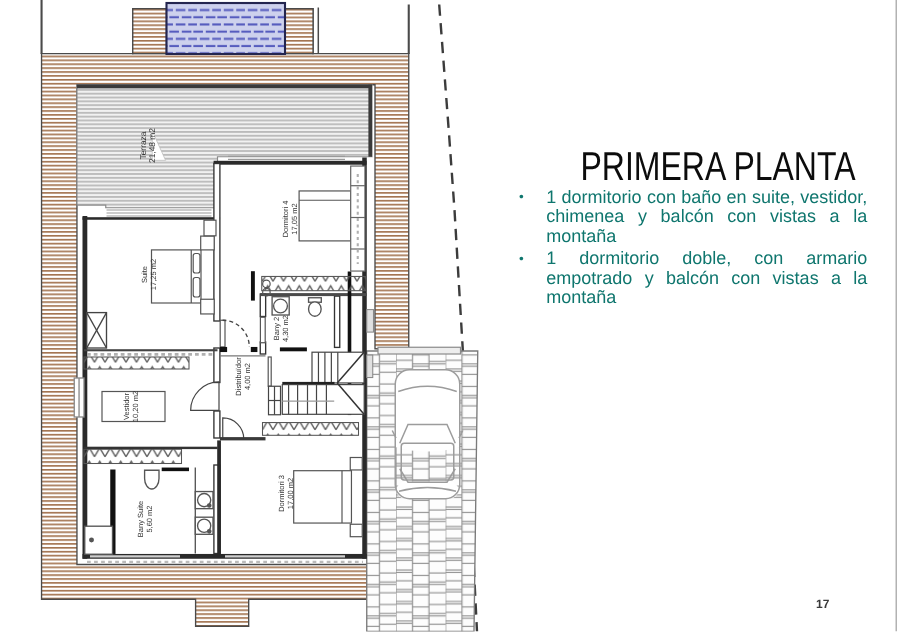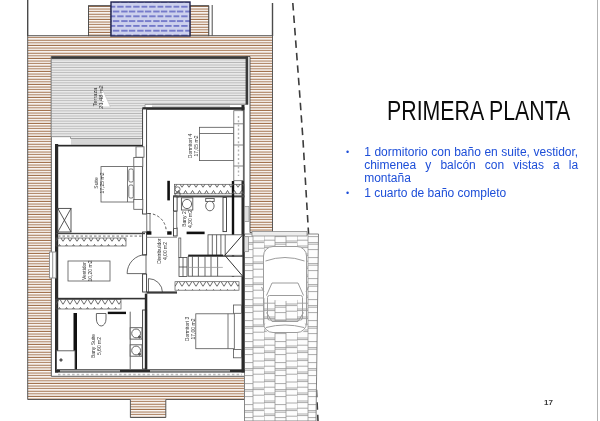--- a/index.html
+++ b/index.html
@@ -1,21 +1,21 @@
 <!DOCTYPE html>
 <html><head>
 <meta charset="utf-8">
 <style>
   html,body{margin:0;padding:0;}
   body{width:600px;height:421px;background:#fff;overflow:hidden;position:relative;
        font-family:"Liberation Sans",sans-serif;}
   #plan{position:absolute;left:0;top:0;}
   #title{position:absolute;left:387px;top:96px;font-size:27px;color:#0c0c0c;white-space:nowrap;
          transform:scaleX(0.79);transform-origin:left top;}
-  #bullets{position:absolute;left:345px;top:146px;width:233.2px;font-size:12px;line-height:12.95px;color:#1d4ed8;}
+  #bullets{position:absolute;left:345px;top:125px;width:233.2px;font-size:12px;line-height:12.95px;color:#0f766e;}
   .b{position:relative;padding-left:19.2px;text-align:justify;margin:0 0 2.6px 0;}
   .b:before{content:"\2022";position:absolute;left:1px;top:0;font-size:9px;}
   #pgnum{position:absolute;left:544px;top:398px;font-size:8px;font-weight:bold;color:#3a3a3a;}
   #pageedge{position:absolute;left:596.5px;top:0;width:1.2px;height:421px;background:#b2b2b2;}
 </style>
 </head>
 <body>
 <svg id="plan" width="600" height="421" viewBox="0 0 600 421">
 <defs>
   <pattern id="deck" width="4" height="2.6" patternUnits="userSpaceOnUse">
@@ -342,18 +342,18 @@
 
 <line x1="60" y1="370.9" x2="120" y2="370.9" stroke="#cfcfcf" stroke-width="1.4"></line>
 
 <line x1="150" y1="370.9" x2="230" y2="370.9" stroke="#cfcfcf" stroke-width="1.4"></line>
 </svg>
 
 <div id="title">PRIMERA PLANTA</div>
 
 <div id="bullets">
   <div class="b">1 dormitorio con baño en suite, vestidor, chimenea y balcón con vistas a la montaña</div>
-  <div class="b">1 cuarto de baño completo</div>
+  <div class="b">1 dormitorio doble, con armario empotrado y balcón con vistas a la montaña</div>
 </div>
 
 <div id="pgnum">17</div>
 
 <div id="pageedge"></div>
 
 </body></html>

